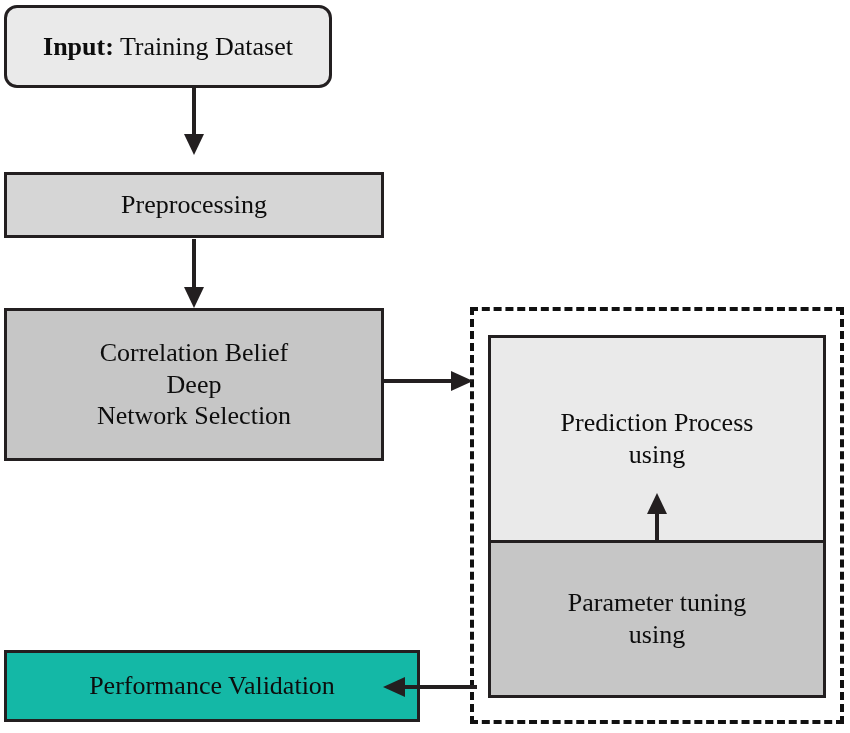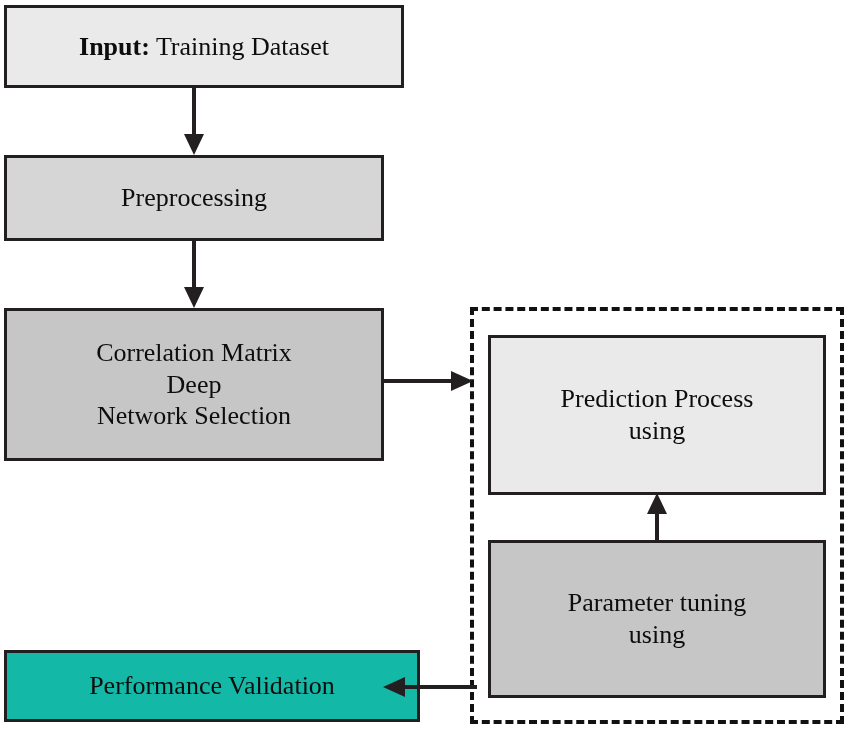--- a/index.html
+++ b/index.html
@@ -30,41 +30,42 @@
   .node .line {
     display: block;
     white-space: nowrap;
   }
   .node .bold {
     font-weight: bold;
   }
 
   
   #node-input {
-    left: 4px;  top: 5px;  width: 400px; height: 83px;
+    left: 4px;  top: 5px;  width: 328px; height: 83px;
     background: #eaeaea;
     font-size: 26px;
+    border-radius: 13px;
   }
   #node-preprocessing {
-    left: 4px;  top: 155px; width: 380px; height: 86px;
+    left: 4px;  top: 172px; width: 380px; height: 66px;
     background: #d6d6d6;
     font-size: 26px;
   }
   #node-feature-selection {
     left: 4px;  top: 308px; width: 380px; height: 153px;
     background: #c6c6c6;
     font-size: 26px;
   }
   #node-performance-validation {
     left: 4px;  top: 650px; width: 416px; height: 72px;
     background: #14b8a6;
     font-size: 26px;
   }
   #node-prediction {
-    left: 488px; top: 335px; width: 338px; height: 160px;
+    left: 488px; top: 335px; width: 338px; height: 208px;
     background: #eaeaea;
     font-size: 26px;
   }
   #node-parameter-tuning {
     left: 488px; top: 540px; width: 338px; height: 158px;
     background: #c6c6c6;
     font-size: 26px;
   }
 
   
@@ -97,21 +98,21 @@
 
   <div class="node" id="node-input">
     <span class="line"><span class="bold">Input:</span><span> Training Dataset</span></span>
   </div>
 
   <div class="node" id="node-preprocessing">
     <span class="line">Preprocessing</span>
   </div>
 
   <div class="node" id="node-feature-selection">
-    <span class="line">Correlation Matrix</span>
+    <span class="line">Correlation Belief</span>
     <span class="line">Deep</span>
     <span class="line">Network Selection</span>
   </div>
 
   <div class="node" id="node-prediction">
     <span class="line">Prediction Process</span>
     <span class="line">using</span>
   </div>
 
   <div class="node" id="node-parameter-tuning">

